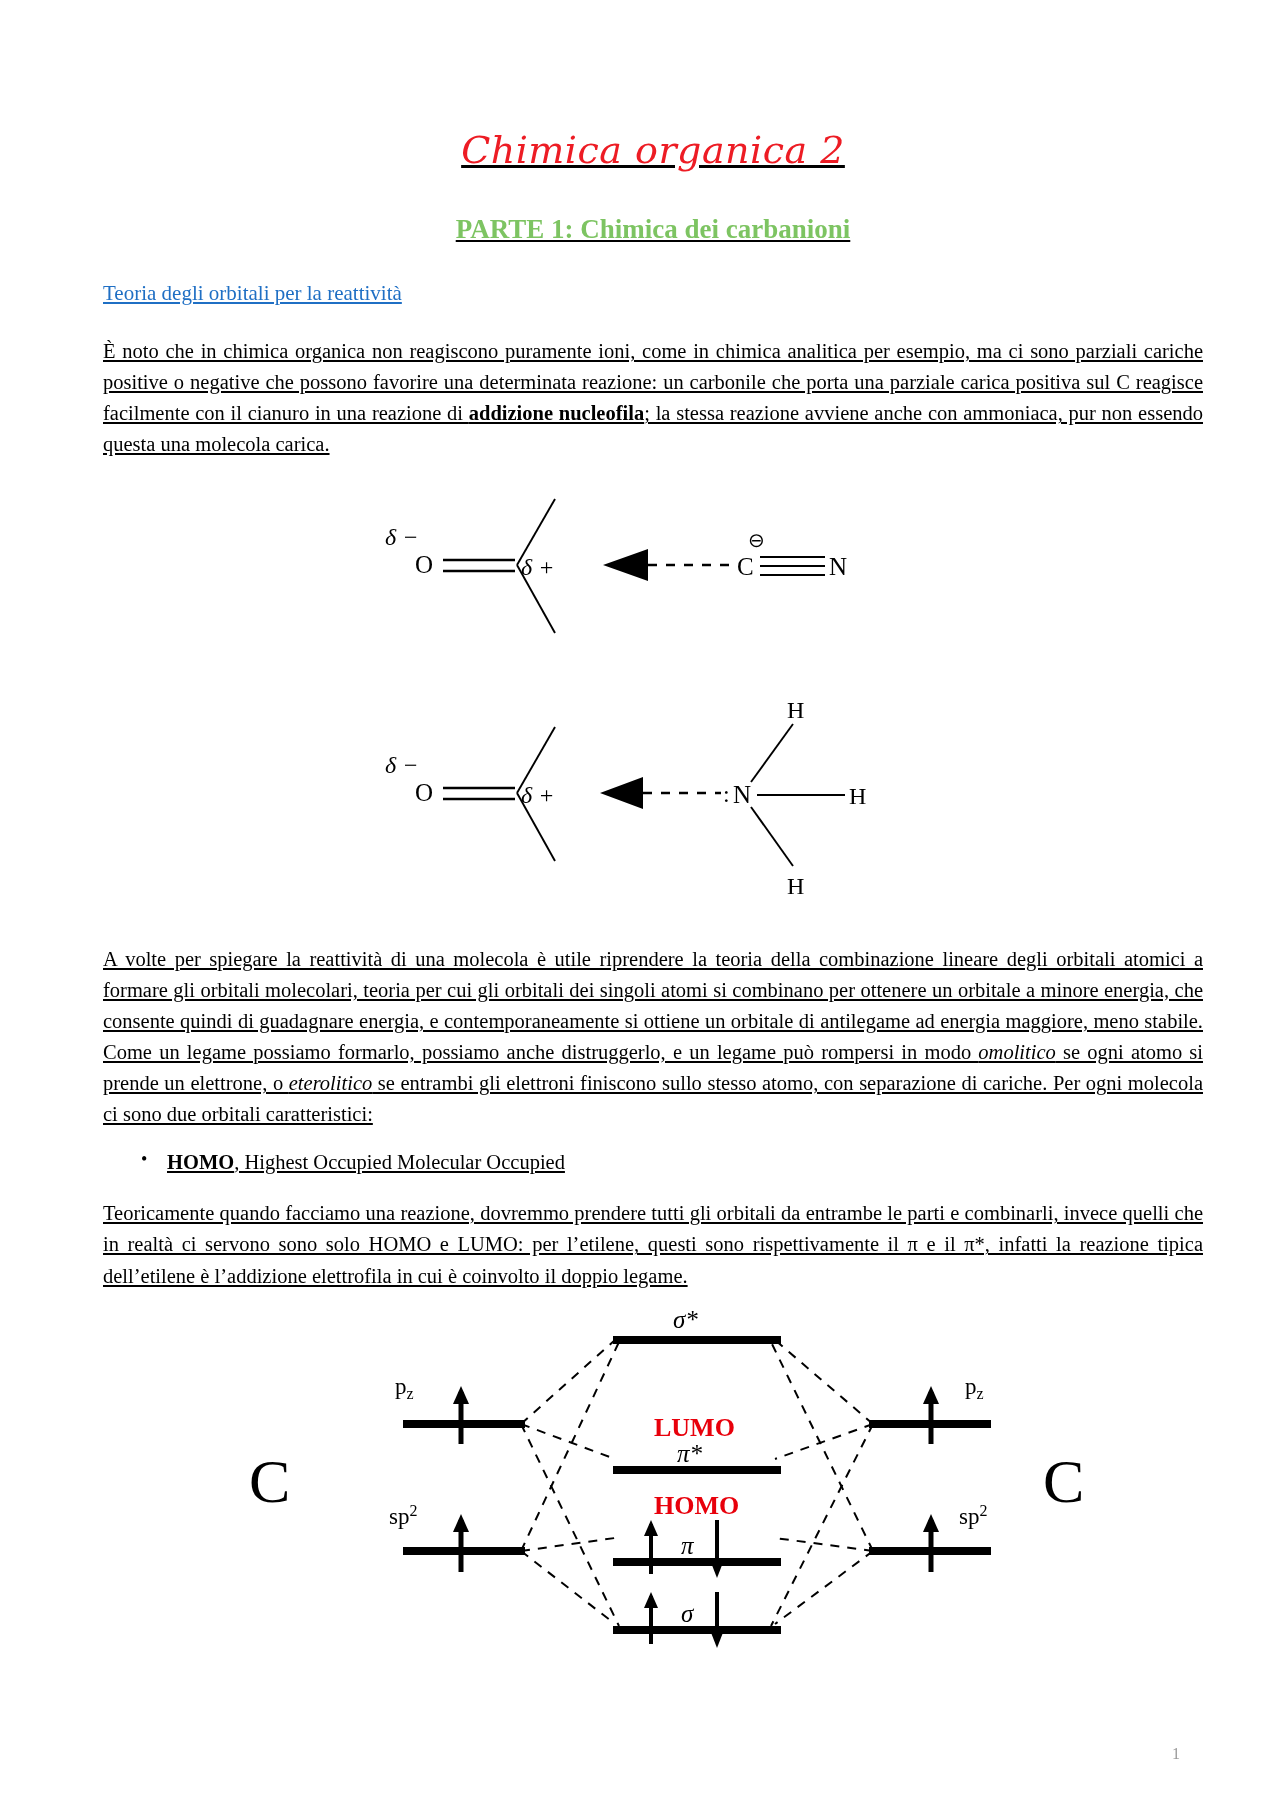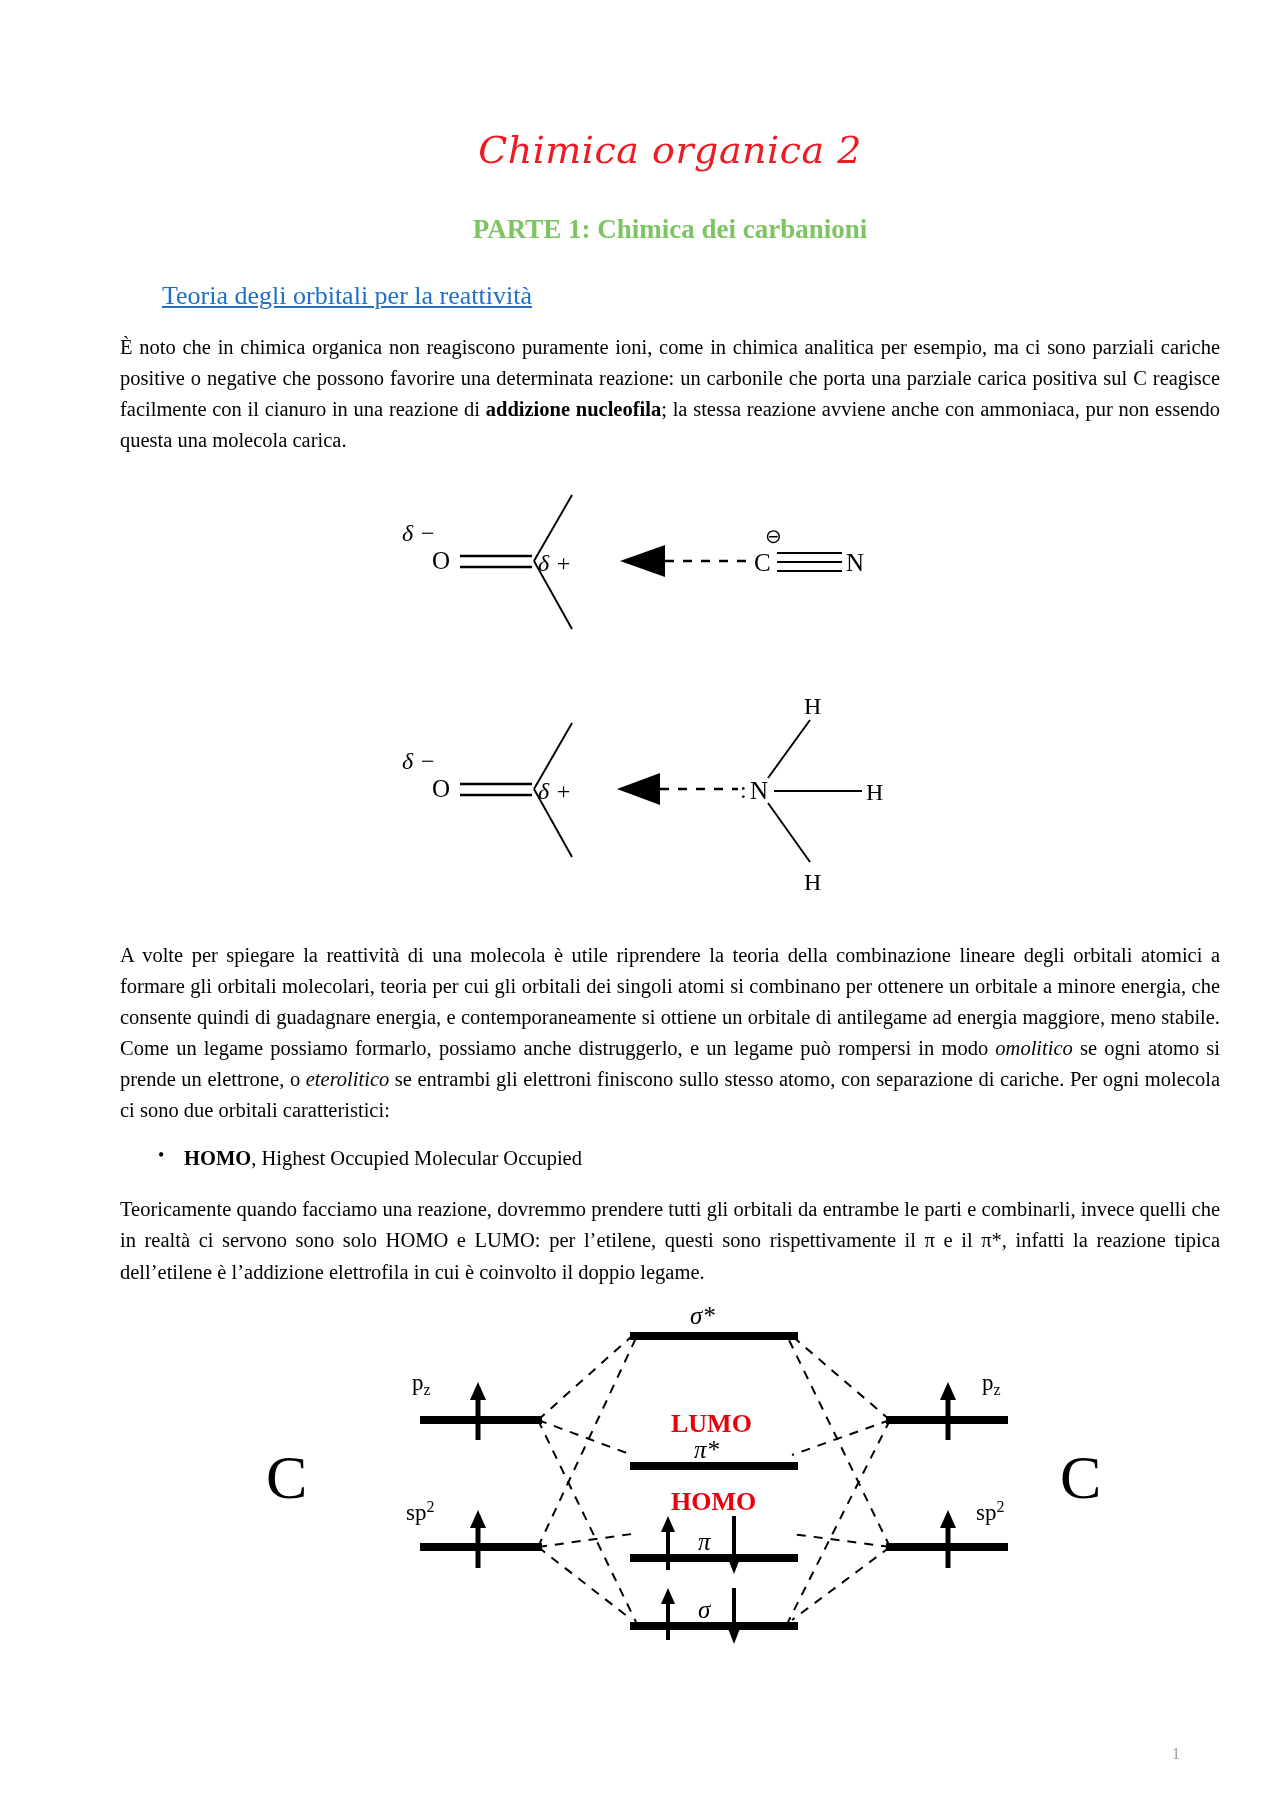--- a/index.html
+++ b/index.html
@@ -5,21 +5,21 @@
   html, body { margin:0; padding:0; }
   body {
     width:1280px; height:1811px;
     background:#ffffff;
     font-family:"Liberation Serif", serif;
     color:#000000;
     position:relative;
     overflow:hidden;
   }
   .page { position:relative; width:1280px; height:1811px; padding:0; box-sizing:border-box; }
-  .content { position:absolute; left:120px; top:0; width:1100px; }
+  .content { position:absolute; left:103px; top:0; width:1100px;text-decoration:underline; }
 
   .doc-title {
     text-align:center;
     color:#ED1C24;
     font-family:"DejaVu Serif", serif;
     font-style:italic;
     font-size:38px;
     font-weight:400;
     margin-top:128px;
     letter-spacing:0.5px;
@@ -29,34 +29,33 @@
     text-align:center;
     color:#7DC462;
     font-family:"Liberation Serif", serif;
     font-weight:bold;
     font-size:27px;
     margin-top:42px;
   }
 
   .sub-heading {
     color:#1F6FC4;
-    font-size:26px;
+    font-size:21px;
     text-decoration:underline;
     margin-top:36px;
     display:inline-block;
-    margin-left:42px;
   }
 
   p.body {
     font-size:20.5px;
     line-height:1.52;
     text-align:justify;
     margin:14px 0 0 0;
   }
-  p.body.first { margin-top:21px; }
+  p.body.first { margin-top:30px; }
   b { font-weight:bold; }
   i { font-style:italic; }
 
   ul.bullets { margin:16px 0 0 0; padding-left:64px; list-style:none; }
   ul.bullets li {
     font-size:20.5px;
     line-height:1.55;
     position:relative;
     margin-bottom:2px;
   }

